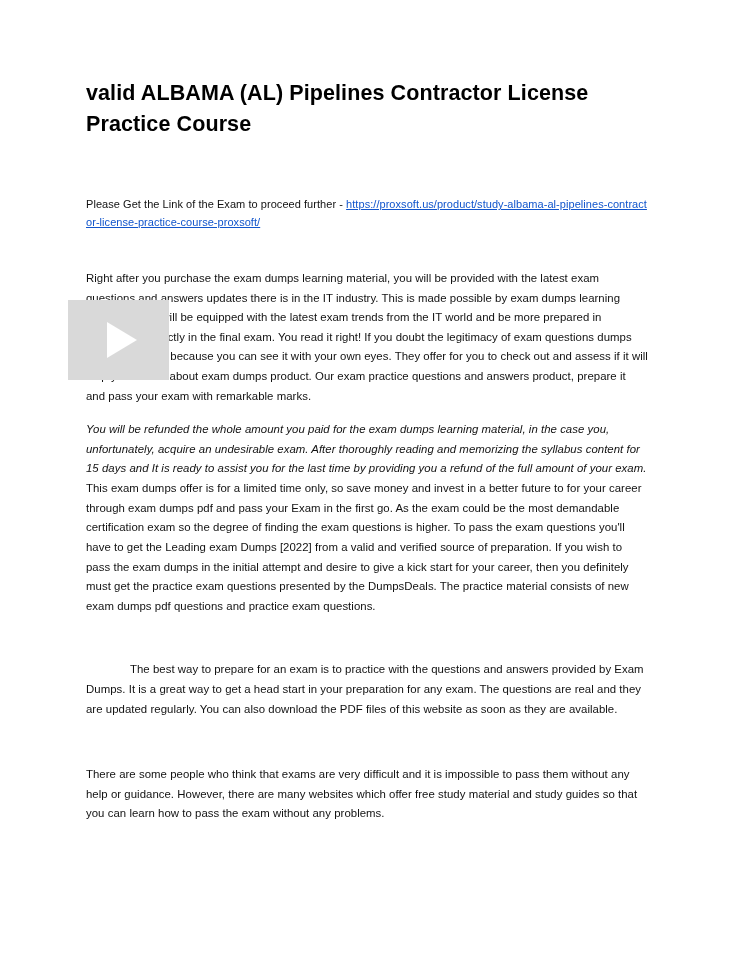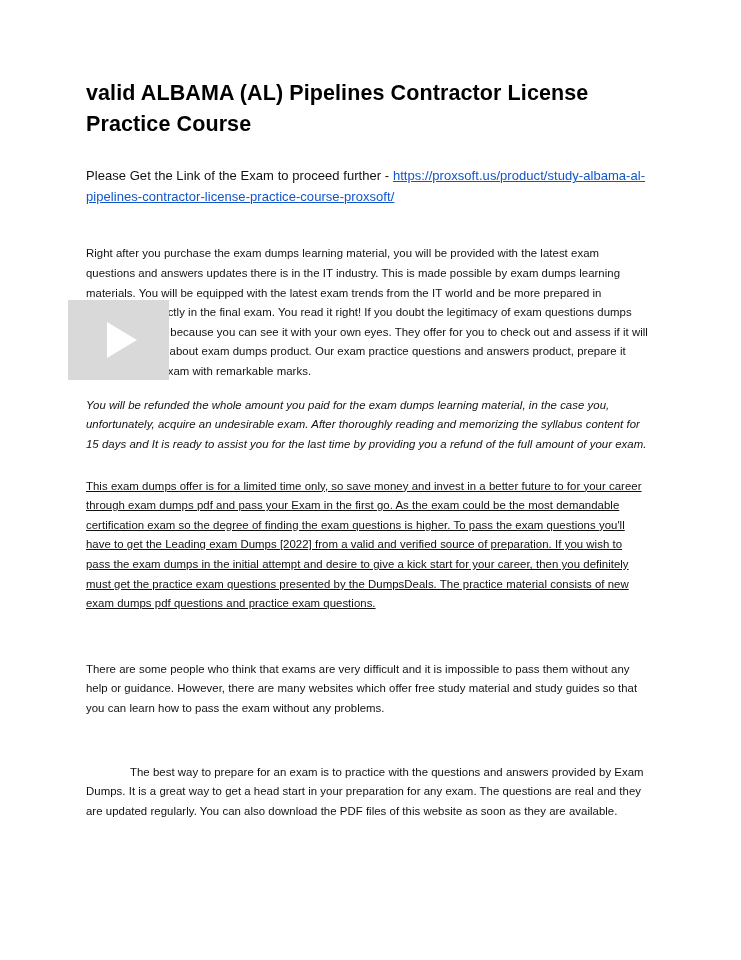--- a/index.html
+++ b/index.html
@@ -30,43 +30,43 @@
   }
   .doc-title {
     font-size: 21.5px;
     font-weight: bold;
     line-height: 1.45;
     letter-spacing: 0.1px;
     margin: 0 0 0 0;
     color: #000;
   }
   .link-para {
-    margin-top: 25px;
-    font-size: 13px;
+    margin-top: 56px;
+    font-size: 11px;
     line-height: 1.62;
     letter-spacing: 0.05px;
     color: #111;
   }
   .link-para a,
   .ext-link {
     color: #1155cc;
     text-decoration: underline;
     word-break: break-all;
   }
   .body-para {
     font-size: 11.4px;
     line-height: 1.72;
     letter-spacing: 0.04px;
     color: #111;
     text-align: left;
     margin: 0;
   }
   .p1 { margin-top: 37px; }
   .p2 { margin-top: 14px; font-style: italic; }
-  .p3 { margin-top: 22px; text-decoration: underline; }
+  .p3 { margin-top: 0; }
   .p4 { margin-top: 44px; text-indent: 44px; }
   .p5 { margin-top: 46px; }
 
   
   .video-overlay {
     position: absolute;
     left: 68px;
     top: 300px;
     width: 101px;
     height: 80px;
@@ -94,23 +94,23 @@
     <h1 class="doc-title">valid ALBAMA (AL) Pipelines Contractor License Practice Course</h1>
 
     <p class="link-para"><span>Please Get the Link of the Exam to proceed further - </span><a class="ext-link" href="#">https://proxsoft.us/product/study-albama-al-pipelines-contractor-license-practice-course-proxsoft/</a></p>
 
     <p class="body-para p1">Right after you purchase the exam dumps learning material, you will be provided with the latest exam questions and answers updates there is in the IT industry. This is made possible by exam dumps learning materials. You will be equipped with the latest exam trends from the IT world and be more prepared in answering correctly in the final exam. You read it right! If you doubt the legitimacy of exam questions dumps then think again because you can see it with your own eyes. They offer for you to check out and assess if it will help you decide about exam dumps product. Our exam practice questions and answers product, prepare it and pass your exam with remarkable marks.</p>
 
     <p class="body-para p2">You will be refunded the whole amount you paid for the exam dumps learning material, in the case you, unfortunately, acquire an undesirable exam. After thoroughly reading and memorizing the syllabus content for 15 days and It is ready to assist you for the last time by providing you a refund of the full amount of your exam.</p>
 
     <p class="body-para p3">This exam dumps offer is for a limited time only, so save money and invest in a better future to for your career through exam dumps pdf and pass your Exam in the first go. As the exam could be the most demandable certification exam so the degree of finding the exam questions is higher. To pass the exam questions you'll have to get the Leading exam Dumps [2022] from a valid and verified source of preparation. If you wish to pass the exam dumps in the initial attempt and desire to give a kick start for your career, then you definitely must get the practice exam questions presented by the DumpsDeals. The practice material consists of new exam dumps pdf questions and practice exam questions.</p>
 
+    <p class="body-para p4">The best way to prepare for an exam is to practice with the questions and answers provided by Exam Dumps. It is a great way to get a head start in your preparation for any exam. The questions are real and they are updated regularly. You can also download the PDF files of this website as soon as they are available.</p>
+
     <p class="body-para p5">There are some people who think that exams are very difficult and it is impossible to pass them without any help or guidance. However, there are many websites which offer free study material and study guides so that you can learn how to pass the exam without any problems.</p>
-
-    <p class="body-para p4">The best way to prepare for an exam is to practice with the questions and answers provided by Exam Dumps. It is a great way to get a head start in your preparation for any exam. The questions are real and they are updated regularly. You can also download the PDF files of this website as soon as they are available.</p>
 
   </div>
 
   <div class="video-overlay">
     <div class="play-btn"></div>
   </div>
 
 </div>
 
 </body></html>

